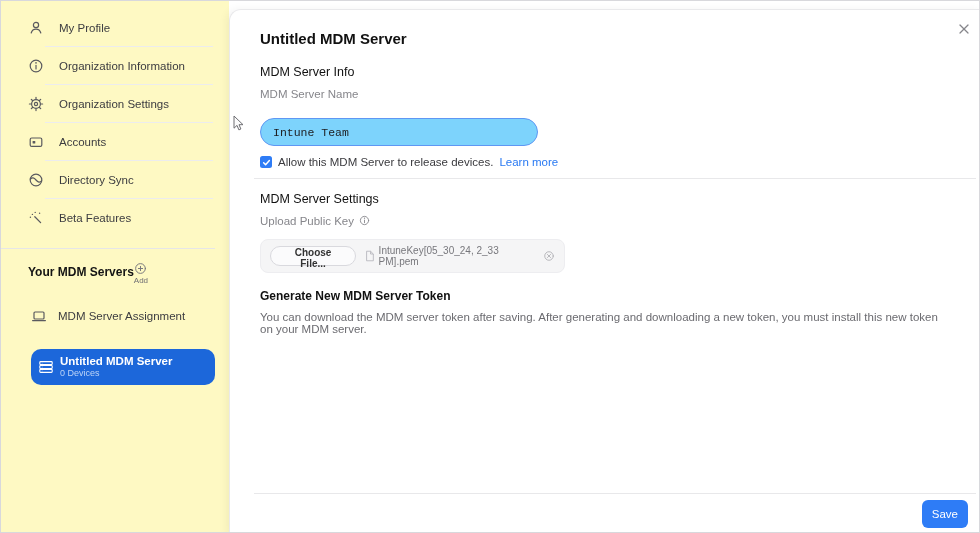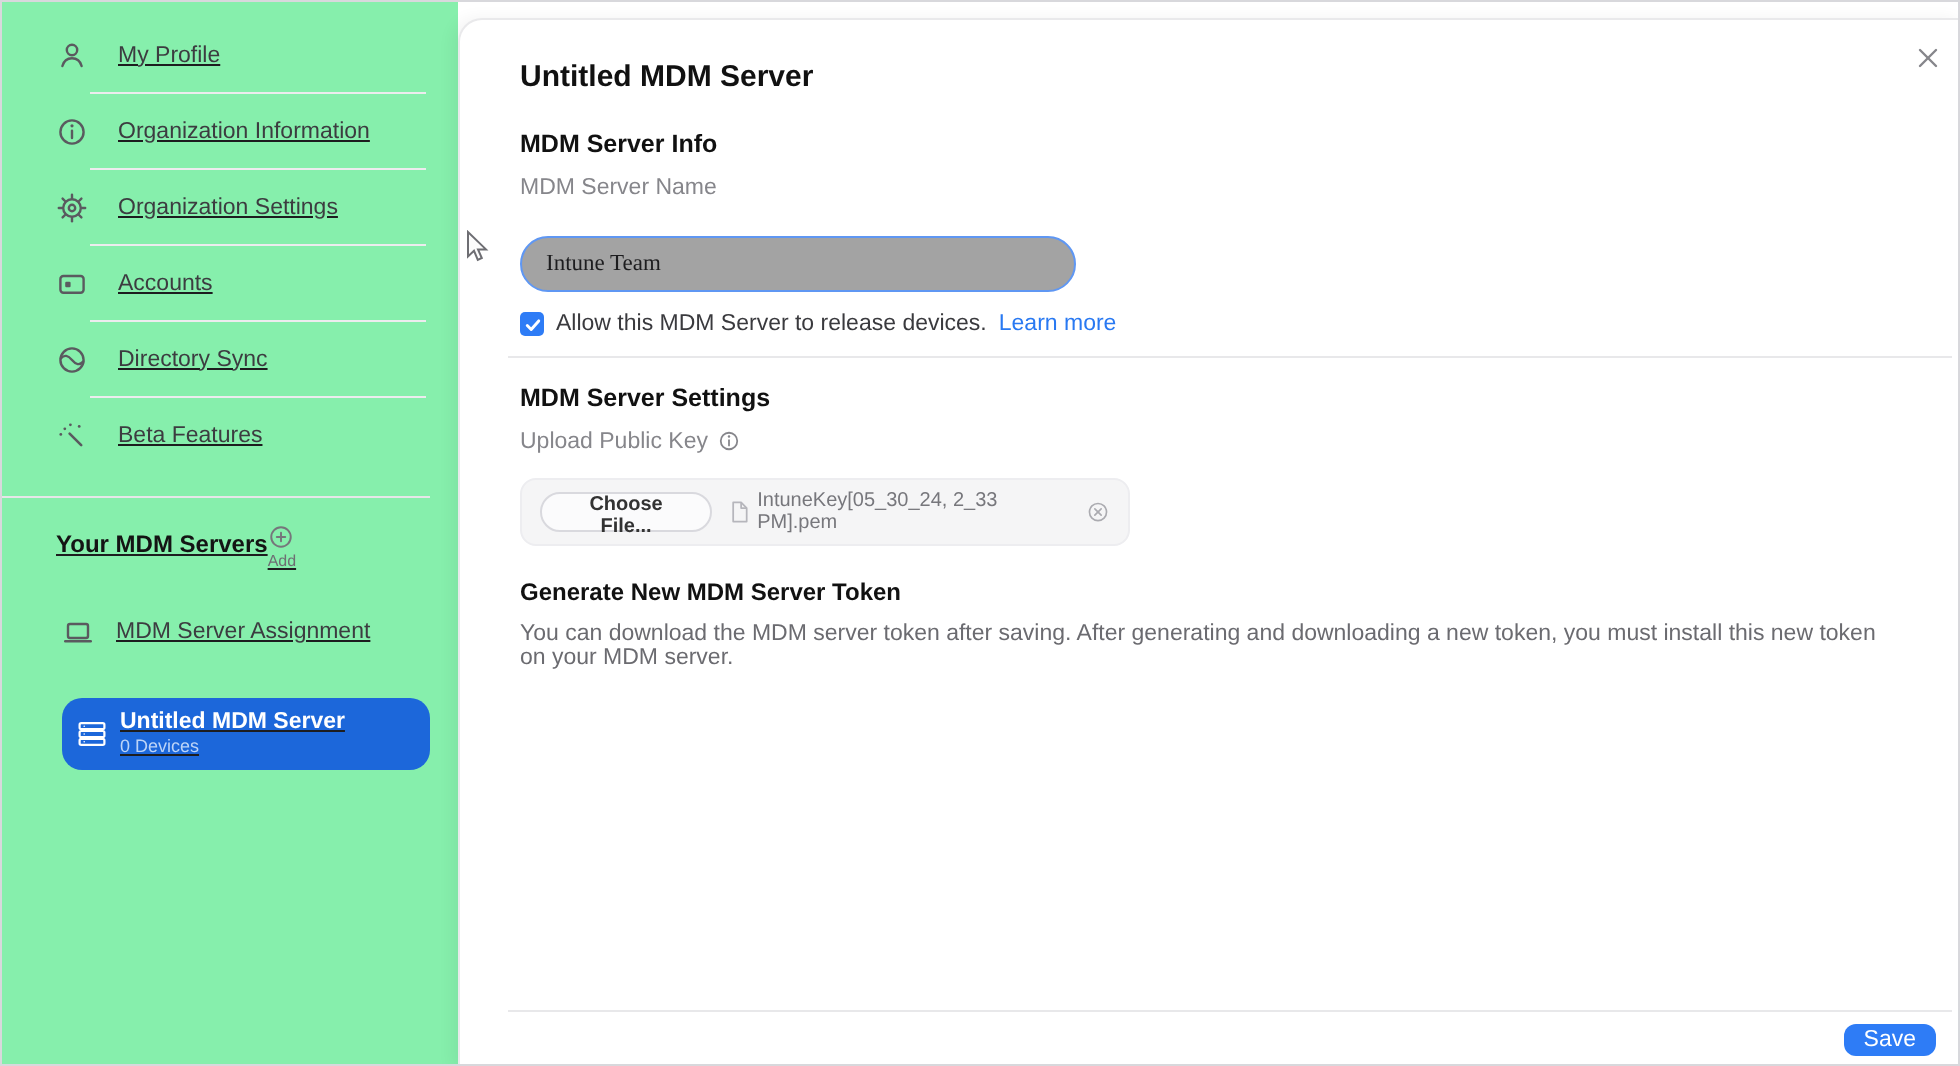--- a/index.html
+++ b/index.html
@@ -3,21 +3,21 @@
 <meta charset="utf-8">
 <style>
   * { margin:0; padding:0; box-sizing:border-box; }
   html,body { width:980px; height:533px; }
   body {
     position:relative; background:#fff; overflow:hidden;
     font-family:"Liberation Sans", sans-serif; color:#1d1d1f;
     border:1px solid #d8d8dc;
   }
   
-  .sidebar { position:absolute; left:0; top:0; width:228px; height:100%; background:#86efac;text-decoration:underline; }
+  .sidebar { position:absolute; left:0; top:0; width:228px; height:100%; background:#fef9c3; }
   .nav { padding-top:8px; }
   .nav-item { display:flex; align-items:center; height:37px; padding-left:27px; gap:15px; cursor:default; }
   .nav-item .lbl { font-size:11.5px; color:#3c3c40; }
   .nav-sep { height:1px; background:#ececee; margin:0 16px 0 44px; }
   .icon16 { width:16px; height:16px; flex:0 0 16px; }
   .section-sep { height:1px; background:#e6e6e8; margin:12px 14px 0 0; }
   .servers-header { display:flex; align-items:flex-start; justify-content:flex-start; padding:13px 13px 0 27px; }
   .servers-title { font-size:12px; font-weight:bold; color:#141414; padding-top:3px; }
   .add-btn { display:flex; flex-direction:column; align-items:center; background:none; border:none; cursor:pointer; }
   .add-lbl { font-size:8px; color:#6e6e73; margin-top:1px; }
@@ -29,26 +29,26 @@
   .server-item.selected .sub { font-size:9px; color:#bcd4f7; }
   
   .card {
     position:absolute; left:228px; top:8px; width:752px; height:525px; background:#fff;
     border:1px solid #e9e9eb; border-right:none; border-bottom:none;
     border-top-left-radius:12px; box-shadow:-3px 0 8px rgba(0,0,0,0.05);
   }
   .close-btn { position:absolute; top:12px; right:10px; background:none; border:none; cursor:pointer; line-height:0; padding:2px; }
   .content { padding:20px 30px 0 30px; }
   .page-title { font-size:15px; font-weight:bold; color:#111; margin-bottom:18px; }
-  .sec-head { font-size:12.5px; font-weight:bold; color:#111; margin-bottom:9px; }
+  .sec-head { font-size:12.5px; font-weight:normal; color:#111; margin-bottom:9px; }
   .field-label { font-size:11.5px; color:#86868b; margin-bottom:18px; }
   .name-input {
     width:278px; height:28px; border:1.5px solid #5f97f3; border-radius:14px;
     padding:0 12px; font-size:11.5px; color:#1d1d1f; outline:none;
-    font-family:Liberation Serif, serif; background:#a3a3a3;
+    font-family:Liberation Mono, monospace; background:#7dd3fc;
   }
   .checkbox-row { display:flex; align-items:center; gap:6px; margin-top:10px; font-size:11.5px; color:#3a3a3e; }
   .checkbox { width:12px; height:12px; background:#2e7cf6; border-radius:2.5px; display:flex; align-items:center; justify-content:center; cursor:pointer; flex:0 0 12px; }
   .link { color:#2979f2; text-decoration:none; cursor:pointer; }
   .divider { height:1px; background:#e8e8ea; margin:10px 5px 0 24px; }
   .upload-label-row { display:flex; gap:5px; margin-top:2px; margin-bottom:12px; }
   .upload-label { font-size:11.5px; color:#86868b; }
   .upload-box {
     display:flex; align-items:center; gap:9px; width:305px; height:34px;
     background:#f5f5f6; border:1px solid #ededf0; border-radius:8px; padding:0 9px;
@@ -60,21 +60,21 @@
   }
   .file-chip { display:flex; align-items:center; gap:4px; }
   .file-name { font-size:10px; color:#77777c; }
   .remove-btn { background:none; border:none; cursor:pointer; line-height:0; padding:0; }
   .token-head { font-size:12px; font-weight:bold; color:#111; margin-top:16px; margin-bottom:8px; }
   .token-desc { font-size:11.5px; color:#6b6b70; }
   .footer { position:absolute; left:0; right:0; bottom:0; }
   .footer-sep { height:1px; background:#e8e8ea; margin:0 5px 0 24px; }
   .footer-inner { display:flex; justify-content:flex-end; padding:6px 13px 6px 0; }
   .save-btn {
-    height:16px; padding:0 10px; background:#2e7cf6; color:#fff; border:none;
+    height:28px; padding:0 10px; background:#2e7cf6; color:#fff; border:none;
     border-radius:6px; font-size:11.5px; font-family:"Liberation Sans", sans-serif; cursor:pointer;
   }
   .cursor { position:absolute; left:231px; top:114px; pointer-events:none; }
 </style>
 </head>
 <body>
 
 <div class="sidebar">
   <div class="nav">
 

